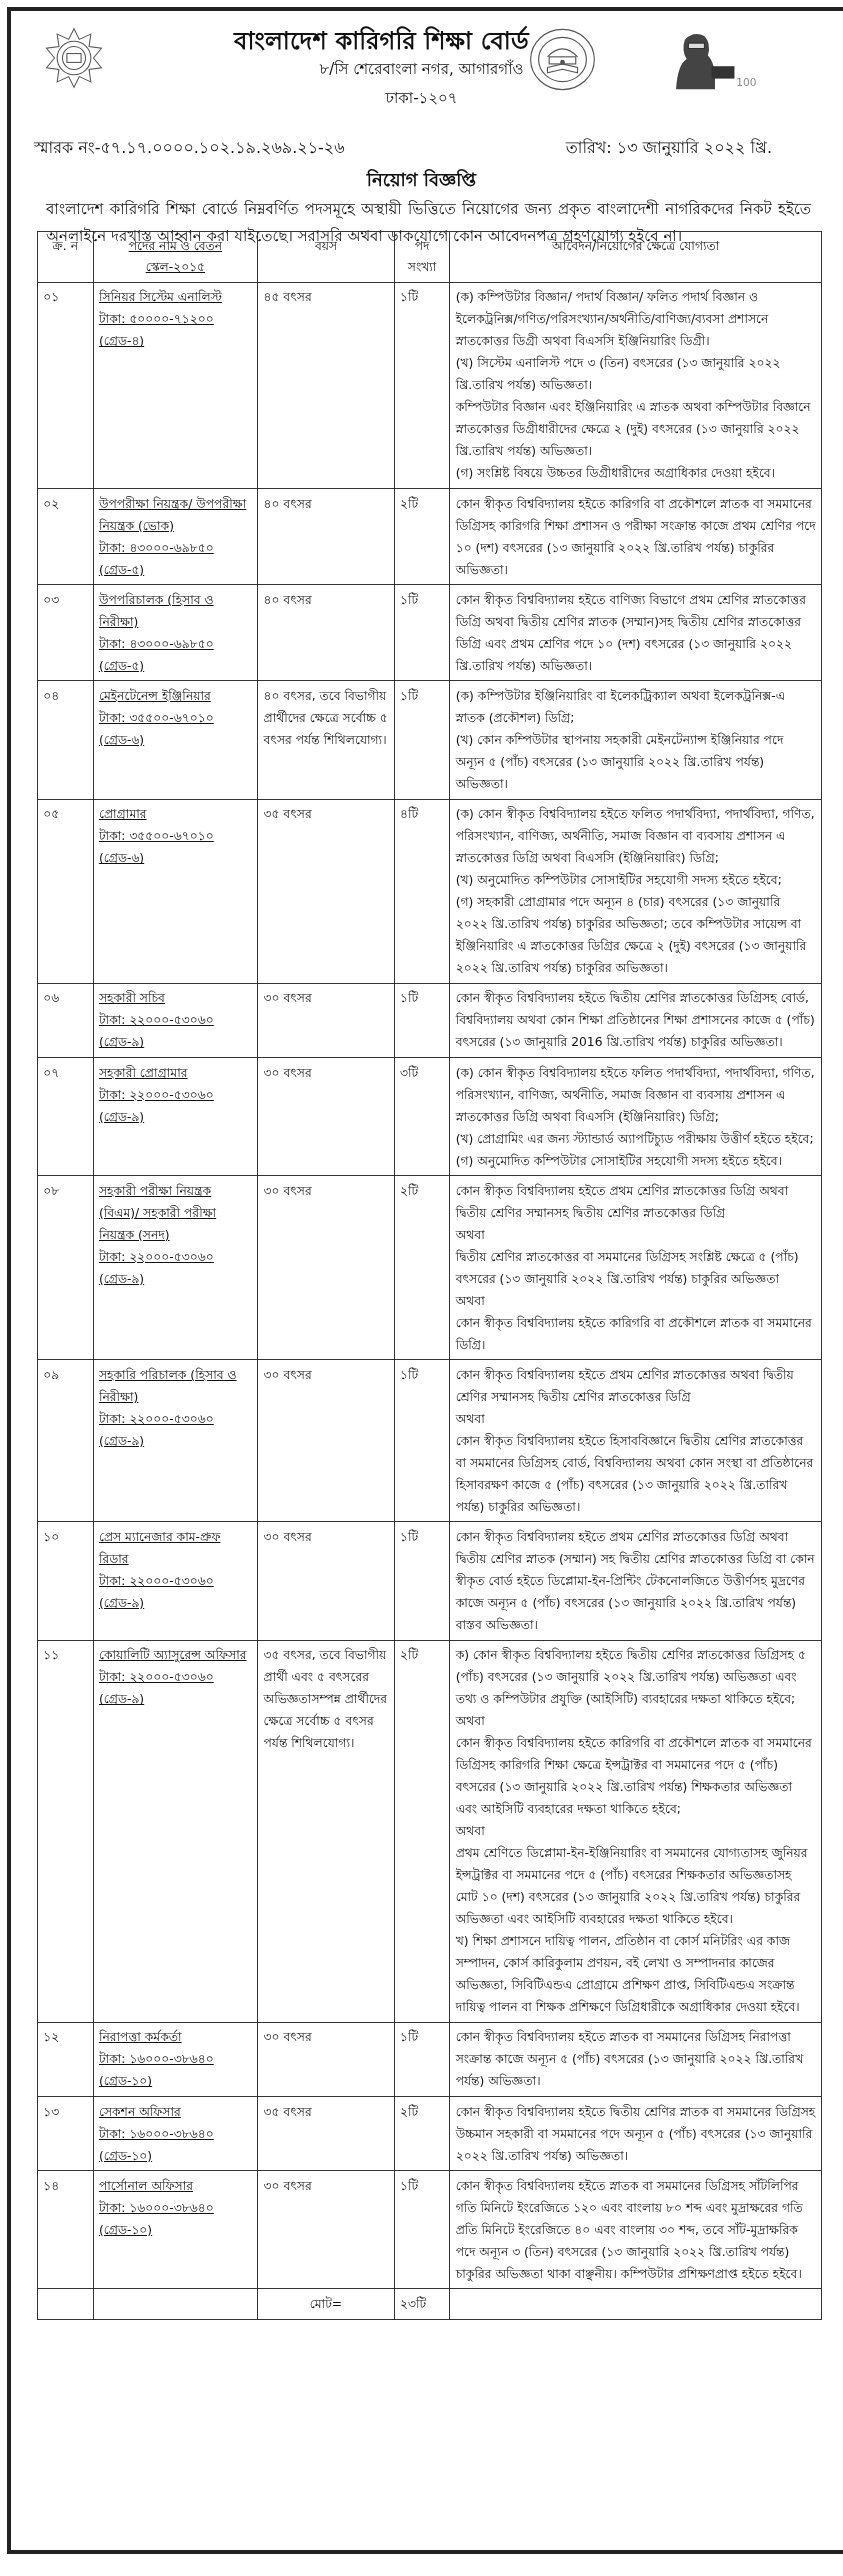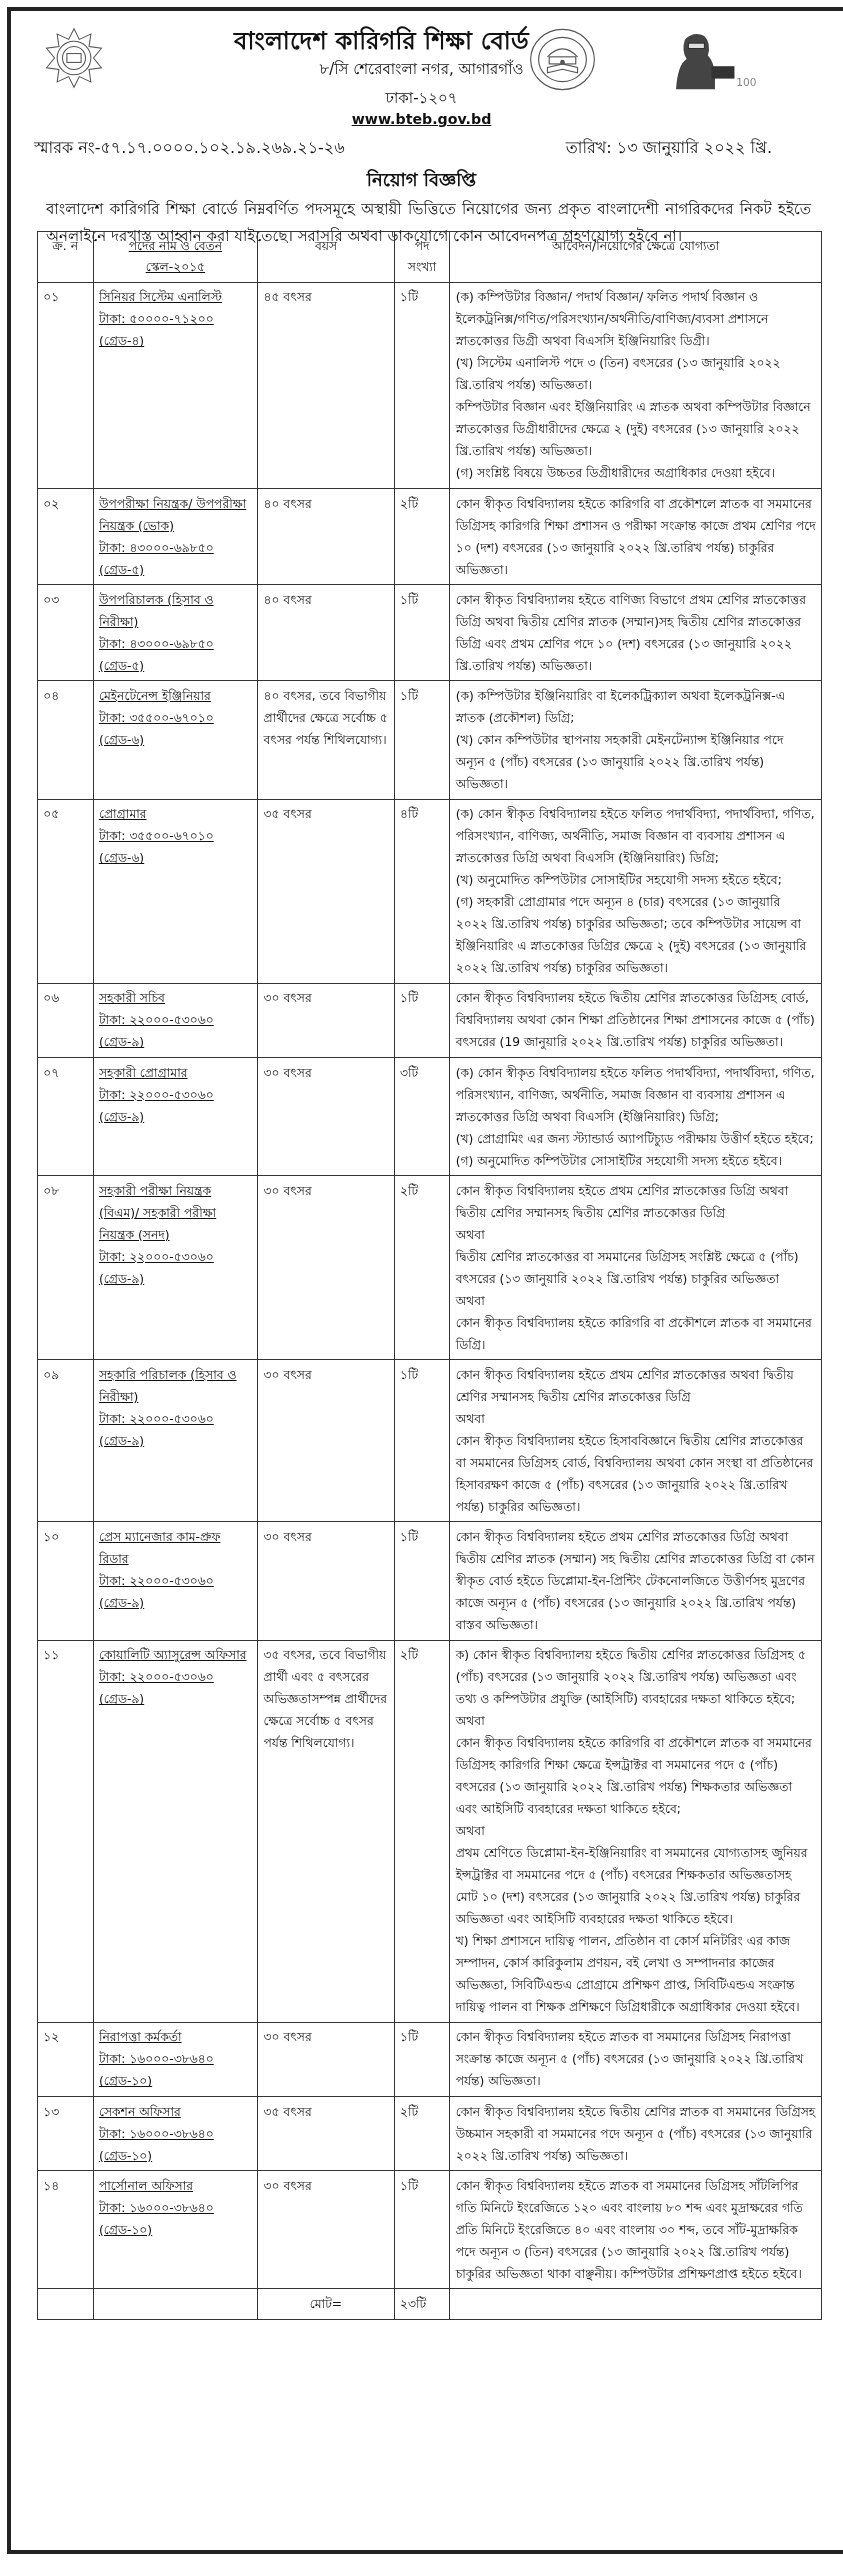--- a/index.html
+++ b/index.html
@@ -43,21 +43,20 @@
         <polygon points="35,2 41,14 54,8 52,22 66,24 57,35 66,46 52,48 54,62 41,56 35,68 29,56 16,62 18,48 4,46 13,35 4,24 18,22 16,8 29,14"></polygon>
         <circle cx="35" cy="35" r="19"></circle>
         <circle cx="35" cy="35" r="13"></circle>
         <rect x="27" y="30" width="16" height="10"></rect>
       </g>
     </svg>
   </span>
   <div class="org-name">বাংলাদেশ কারিগরি শিক্ষা বোর্ড</div>
   <div class="addr1">৮/সি শেরেবাংলা নগর, আগারগাঁও</div>
   <div class="addr2">ঢাকা-১২০৭</div>
-  <div class="website">www.bteb.gov.bd</div>
   <span class="icon seal-mid">
     <svg width="69" height="69" viewBox="0 0 78 78">
       <g fill="none" stroke="#555" stroke-width="1.3">
         <ellipse cx="39" cy="39" rx="36" ry="34"></ellipse>
         <ellipse cx="39" cy="39" rx="27" ry="25"></ellipse>
         <path d="M22 36 Q39 18 56 36"></path>
         <rect x="24" y="36" width="30" height="8"></rect>
         <path d="M22 48 L39 44 L56 48 L56 54 L39 50 L22 54 Z"></path>
         <circle cx="39" cy="42" r="2" fill="#555"></circle>
       </g>
@@ -156,21 +155,21 @@
       </tr>
       <tr>
         <td class="c-sl">০৬</td>
         <td class="c-name">
           <span class="qual-line">সহকারী সচিব</span>
           <span class="qual-line">টাকা: ২২০০০-৫৩০৬০ (গ্রেড-৯)</span>
         </td>
         <td class="c-age">৩০ বৎসর</td>
         <td class="c-cnt">১টি</td>
         <td class="c-qual">
-          <span class="qual-line">কোন স্বীকৃত বিশ্ববিদ্যালয় হইতে দ্বিতীয় শ্রেণির স্নাতকোত্তর ডিগ্রিসহ বোর্ড, বিশ্ববিদ্যালয় অথবা কোন শিক্ষা প্রতিষ্ঠানের শিক্ষা প্রশাসনের কাজে ৫ (পাঁচ) বৎসরের (19 জানুয়ারি ২০২২ খ্রি.তারিখ পর্যন্ত) চাকুরির অভিজ্ঞতা।</span>
+          <span class="qual-line">কোন স্বীকৃত বিশ্ববিদ্যালয় হইতে দ্বিতীয় শ্রেণির স্নাতকোত্তর ডিগ্রিসহ বোর্ড, বিশ্ববিদ্যালয় অথবা কোন শিক্ষা প্রতিষ্ঠানের শিক্ষা প্রশাসনের কাজে ৫ (পাঁচ) বৎসরের (১৩ জানুয়ারি 2016 খ্রি.তারিখ পর্যন্ত) চাকুরির অভিজ্ঞতা।</span>
         </td>
       </tr>
       <tr>
         <td class="c-sl">০৭</td>
         <td class="c-name">
           <span class="qual-line">সহকারী প্রোগ্রামার</span>
           <span class="qual-line">টাকা: ২২০০০-৫৩০৬০ (গ্রেড-৯)</span>
         </td>
         <td class="c-age">৩০ বৎসর</td>
         <td class="c-cnt">৩টি</td>

